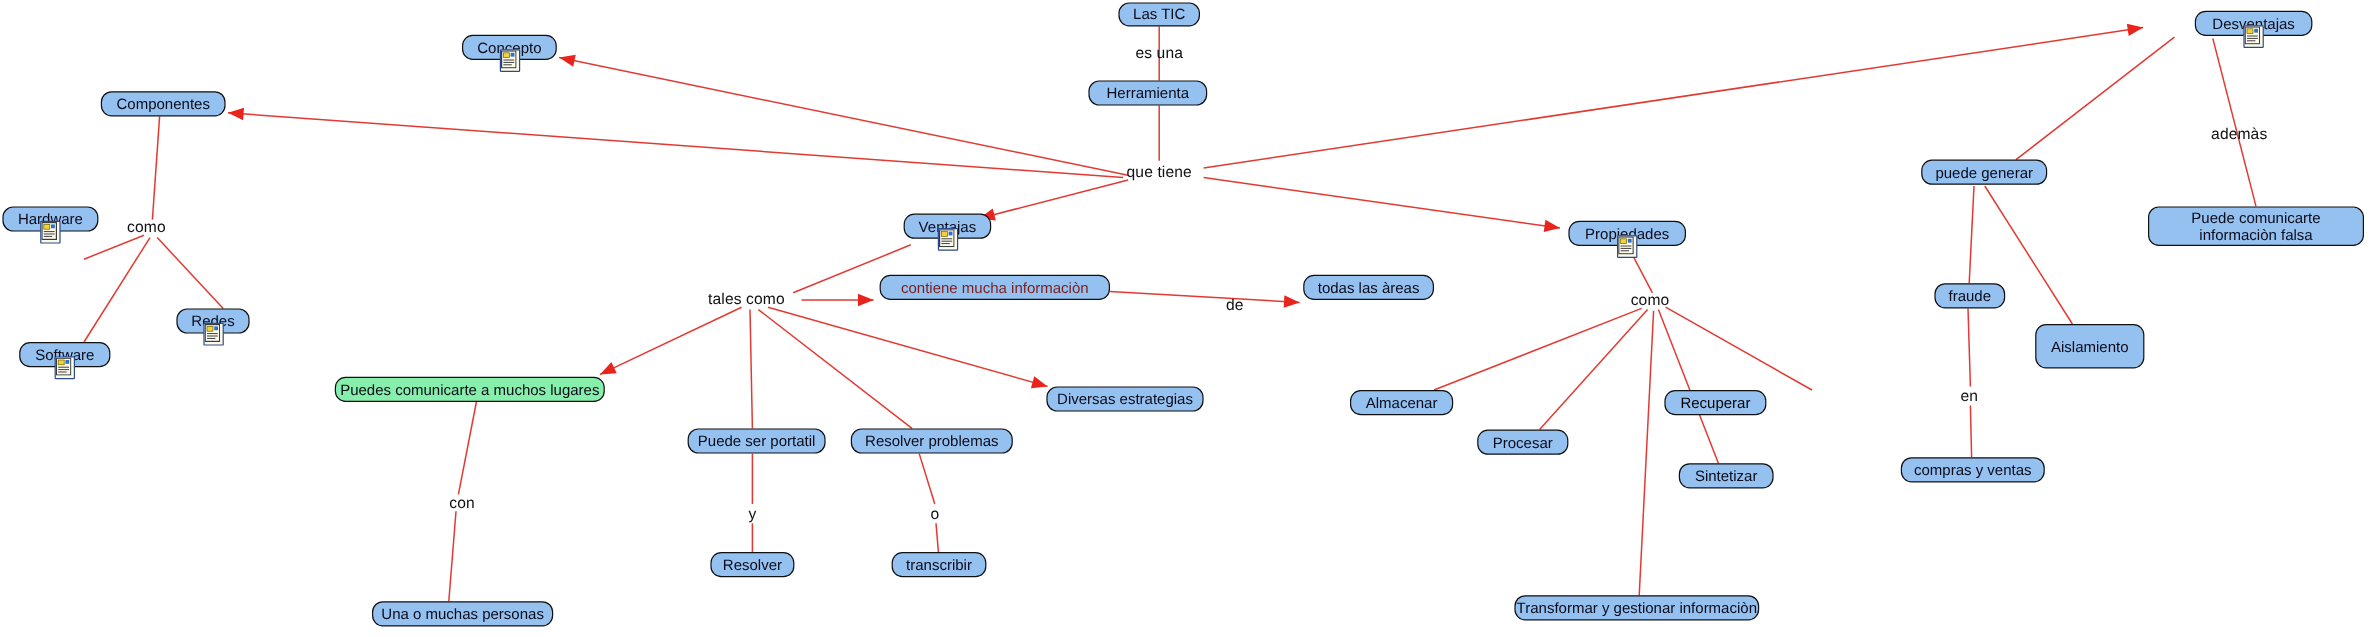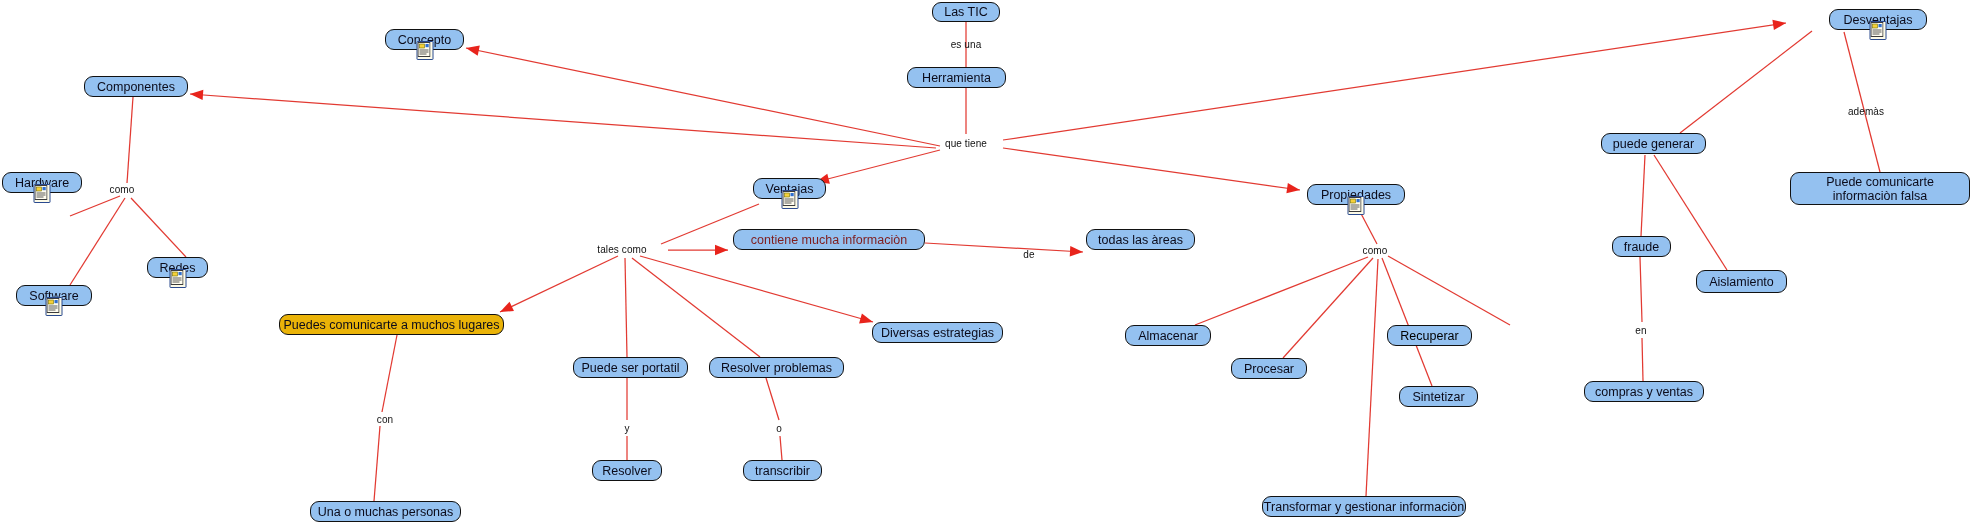--- a/index.html
+++ b/index.html
@@ -36,21 +36,21 @@
     bottom:-11px;
     width:15px;height:17px;
     border:1px solid #2a4a8f;
     background:#fdfbe8;
     border-radius:1px;
     display:block;
   }
   .node-icon svg{display:block;width:13px;height:15px;}
   .link-label{
     position:absolute;
-    font-size:10px;
+    font-size:13px;
     color:#111;
     background:transparent;
     white-space:nowrap;
     transform:translate(-50%,-50%);
     letter-spacing:0.1px;
   }
   .edge-line{stroke:#e23a32;stroke-width:1.25;fill:none;}
   .edge-arrow{fill:#e8241c;}
 </style>
 </head>
@@ -250,21 +250,21 @@
             <line x1="2" y1="12" x2="9" y2="12" stroke="#333" stroke-width="0.8"></line>
           </svg>
         </span>
       </div>
       <div class="node" style="left: 733px; top: 229px; width: 192px; height: 21px; background: rgb(148, 193, 240); border-color: rgb(17, 17, 17); color: #7f1d1d;">
         <span>contiene mucha informaciòn</span>
       </div>
       <div class="node" style="left: 1086px; top: 229px; width: 109px; height: 21px; background: rgb(148, 193, 240); border-color: rgb(17, 17, 17); color: rgb(11, 11, 26);">
         <span>todas las àreas</span>
       </div>
-      <div class="node" style="left: 279px; top: 314px; width: 225px; height: 21px; background: #eab308; border-color: rgb(17, 17, 17); color: rgb(11, 11, 26);">
+      <div class="node" style="left: 279px; top: 314px; width: 225px; height: 21px; background: #86efac; border-color: rgb(17, 17, 17); color: rgb(11, 11, 26);">
         <span>Puedes comunicarte a muchos lugares</span>
       </div>
       <div class="node" style="left: 310px; top: 501px; width: 151px; height: 21px; background: rgb(148, 193, 240); border-color: rgb(17, 17, 17); color: rgb(11, 11, 26);">
         <span>Una o muchas personas</span>
       </div>
       <div class="node" style="left: 573px; top: 357px; width: 115px; height: 21px; background: rgb(148, 193, 240); border-color: rgb(17, 17, 17); color: rgb(11, 11, 26);">
         <span>Puede ser portatil</span>
       </div>
       <div class="node" style="left: 592px; top: 460px; width: 70px; height: 21px; background: rgb(148, 193, 240); border-color: rgb(17, 17, 17); color: rgb(11, 11, 26);">
         <span>Resolver</span>
@@ -321,21 +321,21 @@
       </div>
       <div class="node" style="left: 1601px; top: 133px; width: 105px; height: 21px; background: rgb(148, 193, 240); border-color: rgb(17, 17, 17); color: rgb(11, 11, 26);">
         <span>puede generar</span>
       </div>
       <div class="node" style="left: 1612px; top: 236px; width: 59px; height: 21px; background: rgb(148, 193, 240); border-color: rgb(17, 17, 17); color: rgb(11, 11, 26);">
         <span>fraude</span>
       </div>
       <div class="node" style="left: 1584px; top: 381px; width: 120px; height: 21px; background: rgb(148, 193, 240); border-color: rgb(17, 17, 17); color: rgb(11, 11, 26);">
         <span>compras y ventas</span>
       </div>
-      <div class="node" style="left: 1696px; top: 270px; width: 91px; height: 23px; background: rgb(148, 193, 240); border-color: rgb(17, 17, 17); color: rgb(11, 11, 26);">
+      <div class="node" style="left: 1696px; top: 270px; width: 91px; height: 37px; background: rgb(148, 193, 240); border-color: rgb(17, 17, 17); color: rgb(11, 11, 26);">
         <span>Aislamiento</span>
       </div>
       <div class="node multiline" style="left: 1790px; top: 172px; width: 180px; height: 33px; background: rgb(148, 193, 240); border-color: rgb(17, 17, 17); color: rgb(11, 11, 26);">
         <span>Puede comunicarte informaciòn falsa</span>
       </div>
     </div>
   <div id="label-layer">
       <div class="link-label" style="left: 966px; top: 44px;">es una</div>
       <div class="link-label" style="left: 966px; top: 143px;">que tiene</div>
       <div class="link-label" style="left: 122px; top: 189px;">como</div>

